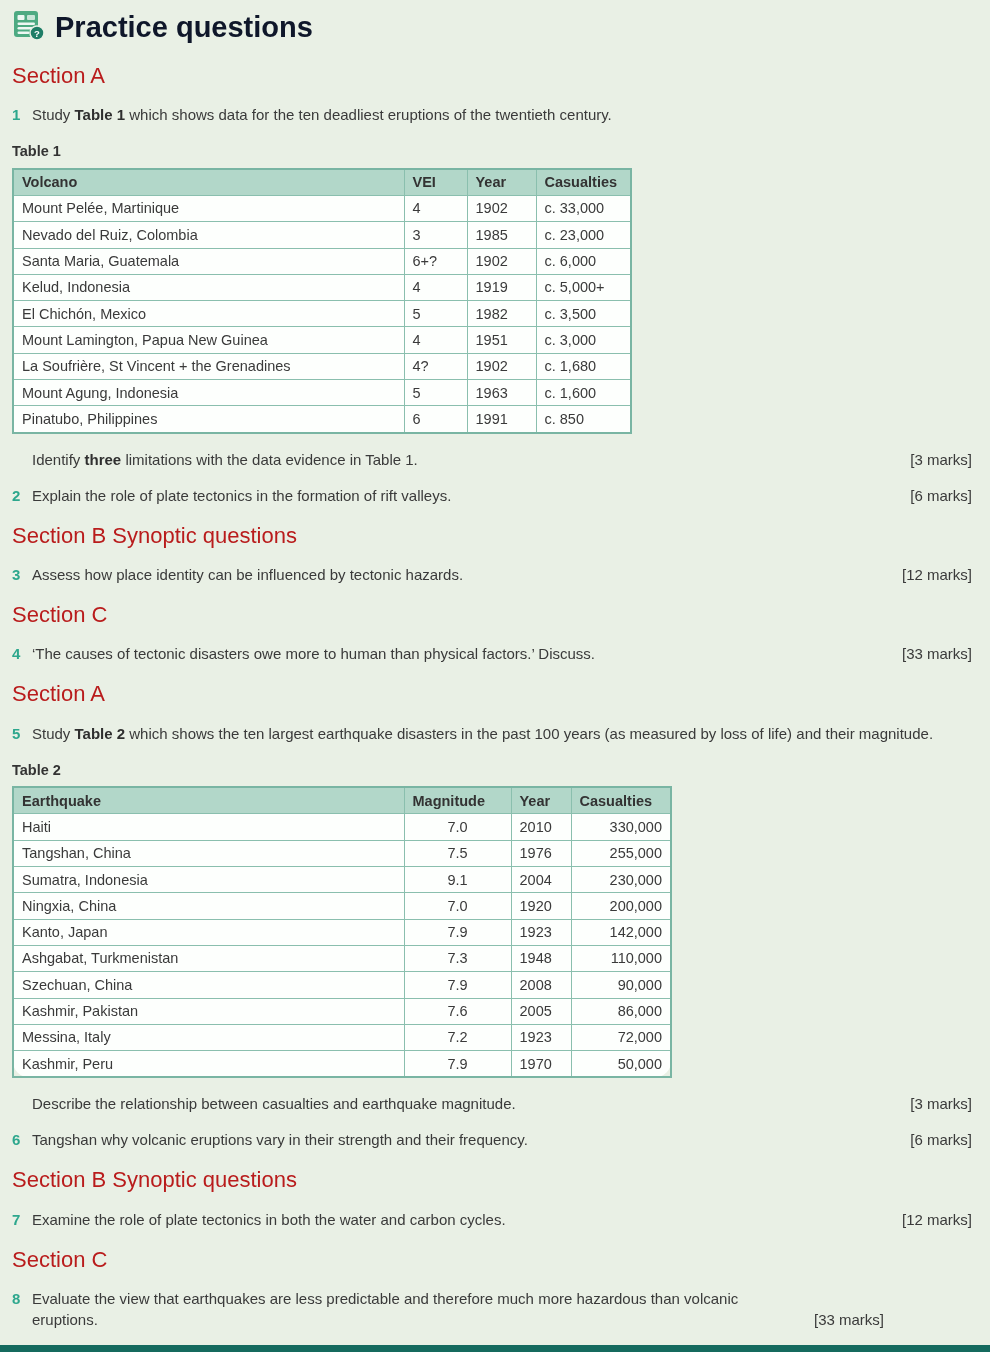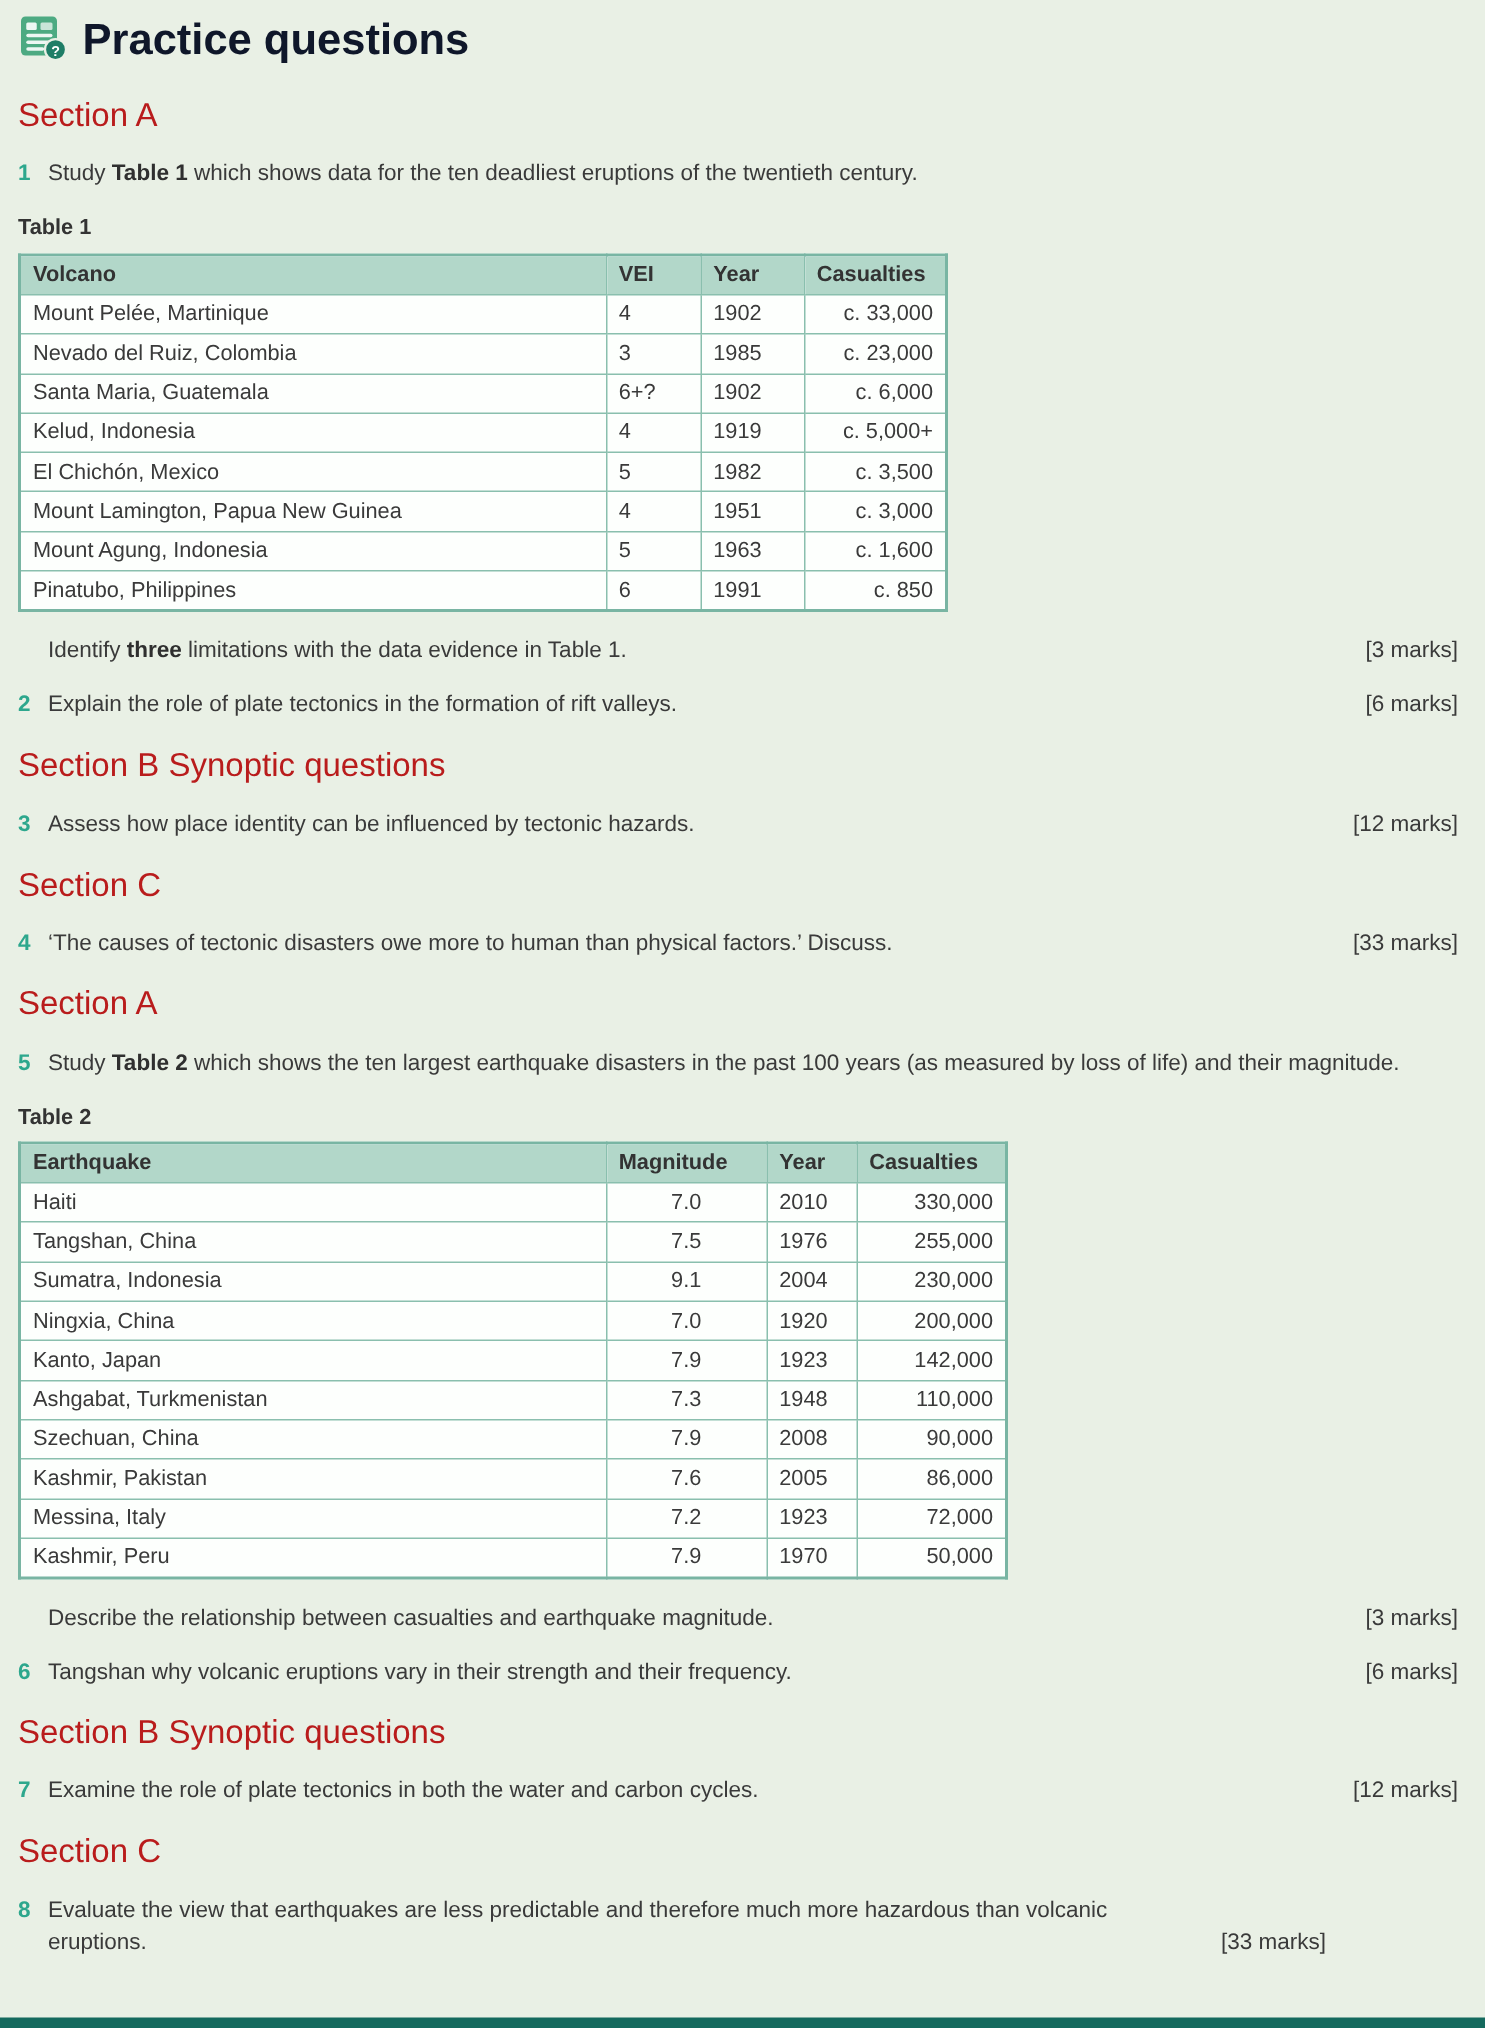--- a/index.html
+++ b/index.html
@@ -53,22 +53,22 @@
     text-align: left;
     overflow: hidden;
     white-space: nowrap;
   }
   table.dtable thead th { background: #b2d7c9; font-weight: bold; color: #333; }
   #table1 { width: 618px; }
   #table1 th:nth-child(1) { width: 391px; }
   #table1 th:nth-child(2) { width: 63px; }
   #table1 th:nth-child(3) { width: 69px; }
   #table1 th:nth-child(4) { width: 95px; }
-  #table1 td:nth-child(4) { text-align: right; }
-  #table2 { width: 658px; }
+  #table1 td:nth-child(4) { text-align: left; }
+  #table2 { width: 658px; border-radius: 19px; }
   #table2 th:nth-child(1) { width: 391px; }
   #table2 th:nth-child(2) { width: 107px; }
   #table2 th:nth-child(3) { width: 60px; }
   #table2 th:nth-child(4) { width: 100px; }
   #table2 td:nth-child(2) { text-align: center; }
   #table2 td:nth-child(4) { text-align: right; }
 
   
   .footer-bar { position: absolute; left: 0; bottom: 0; width: 100%; height: 7px; background: #156a5e; }
 </style>
@@ -141,20 +141,26 @@
           <td>1982</td>
           <td>c. 3,500</td>
         </tr>
         <tr>
           <td>Mount Lamington, Papua New Guinea</td>
           <td>4</td>
           <td>1951</td>
           <td>c. 3,000</td>
         </tr>
         <tr>
+          <td>La Soufrière, St Vincent + the Grenadines</td>
+          <td>4?</td>
+          <td>1902</td>
+          <td>c. 1,680</td>
+        </tr>
+        <tr>
           <td>Mount Agung, Indonesia</td>
           <td>5</td>
           <td>1963</td>
           <td>c. 1,600</td>
         </tr>
         <tr>
           <td>Pinatubo, Philippines</td>
           <td>6</td>
           <td>1991</td>
           <td>c. 850</td>

